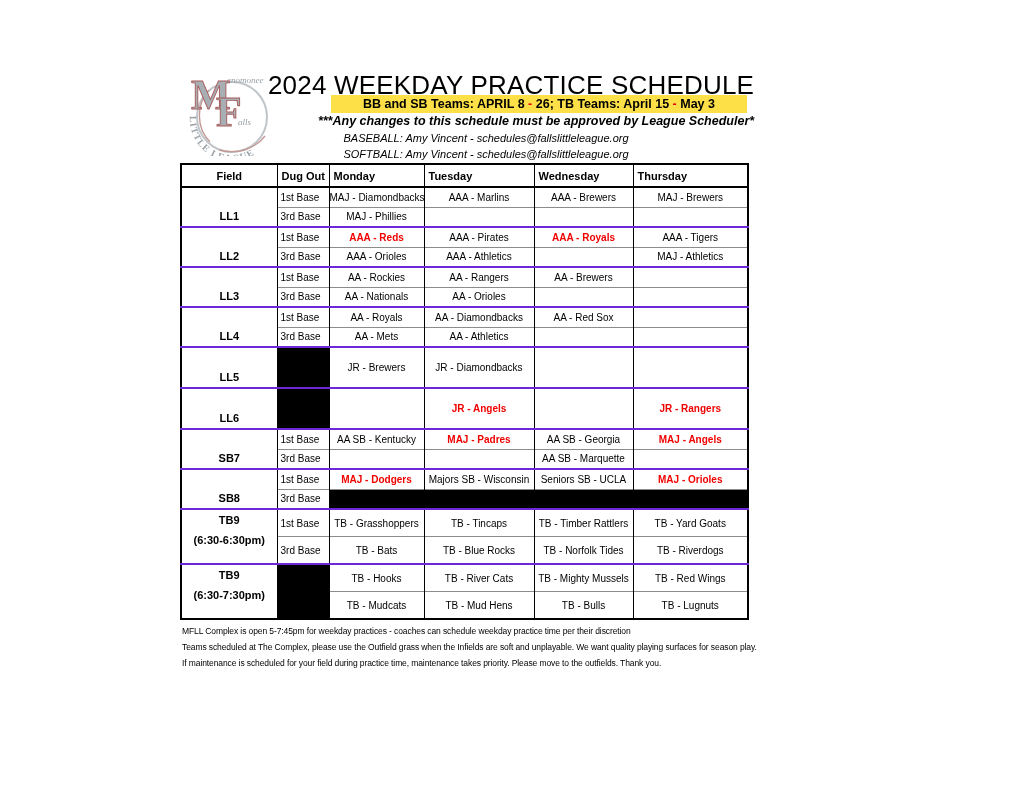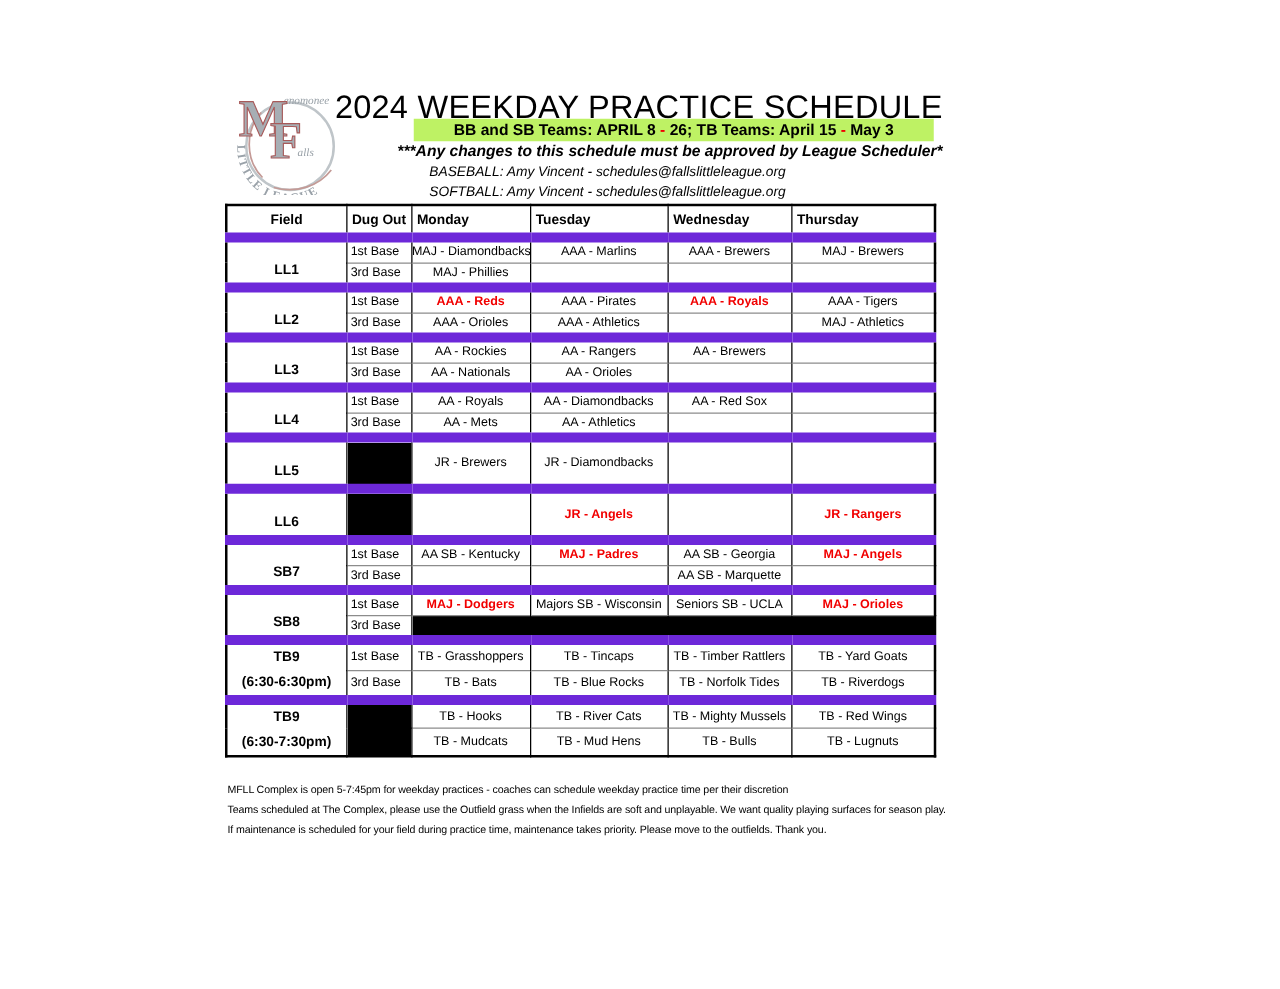--- a/index.html
+++ b/index.html
@@ -34,27 +34,27 @@
   .sched td, .sched th {
     border-left:1px solid #000; border-right:1px solid #000;
     padding:0; overflow:hidden; white-space:nowrap;
   }
   .sched th {
     height:21px; font-size:11px; font-weight:bold; text-align:left;
     padding-left:4px; border-bottom:2px solid #000;
   }
   .sched th.th-field { text-align:center; padding-left:0; }
   tr.h20 { height:20px; } tr.tall { height:41px; }
-  tr.group-start td { border-top:8px solid #6d28d9;margin-left:48px; }
+  tr.group-start td { border-top:2px solid #6d28d9;margin-left:48px; }
   tr.sub td { border-top:1px solid #8c8c8c; }
   td.fieldcell {
     font-weight:bold; font-size:11px; text-align:center;
     vertical-align:bottom; padding-bottom:4px;
   }
-  td.fieldcell.twoline { vertical-align:middle; padding-bottom:0; }
+  td.fieldcell.twoline { vertical-align:middle; padding-bottom:13px; }
   td.fieldcell.twoline div { line-height:20px; }
   td.dugout { font-size:10px; text-align:left; padding-left:3px; vertical-align:middle; }
   td.day { font-size:10px; text-align:center; vertical-align:middle; }
   td.black { background:#000; }
   .redtxt { font-weight:bold; }
 
   .footer { left:182px; top:591px; font-size:8.5px; letter-spacing:-0.1px;margin-top:32px; }
   .footer div { line-height:16px; white-space:nowrap; }
 </style>
 </head>
@@ -72,21 +72,21 @@
     <text font-family="Liberation Serif, serif" font-size="9.5" font-weight="bold" fill="#9aa2a9" letter-spacing="1.2">
       <textPath href="#arcPath" startOffset="2">LITTLE LEAGUE</textPath>
     </text>
     <text x="42" y="17" font-family="Liberation Serif, serif" font-style="italic" font-size="9" fill="#98a0a7">enomonee</text>
     <text x="6" y="43" font-family="Liberation Serif, serif" font-size="42" font-weight="bold" fill="#a7aeb4" stroke="#a85a5a" stroke-width="0.9">M</text>
     <text x="31" y="60" font-family="Liberation Serif, serif" font-size="42" font-weight="bold" fill="#a7aeb4" stroke="#a85a5a" stroke-width="0.9">F</text>
     <text x="53" y="59" font-family="Liberation Serif, serif" font-style="italic" font-size="9" fill="#98a0a7">alls</text>
   </svg>
 
   <div class="abs title">2024 WEEKDAY PRACTICE SCHEDULE</div>
-  <div class="abs banner" id="banner" style="background: #bef264;"><span>BB and SB Teams: APRIL 8 </span><span style="color: rgb(241, 0, 0);">-</span><span> 26;   TB Teams: April 15 </span><span style="color: rgb(241, 0, 0);">-</span><span> May 3</span></div>
+  <div class="abs banner" id="banner" style="background: #fde047;"><span>BB and SB Teams: APRIL 8 </span><span style="color: rgb(241, 0, 0);">-</span><span> 26;   TB Teams: April 15 </span><span style="color: rgb(241, 0, 0);">-</span><span> May 3</span></div>
   <div class="abs notice">***Any changes to this schedule must be approved by League Scheduler*</div>
   <div class="abs contact c1">BASEBALL: Amy Vincent - schedules@fallslittleleague.org</div>
   <div class="abs contact c2">SOFTBALL: Amy Vincent - schedules@fallslittleleague.org</div>
 
   <table class="sched">
     <colgroup>
       <col style="width:96px">
         <col style="width:52px">
         <col style="width:95px">
       <col style="width:110px">

